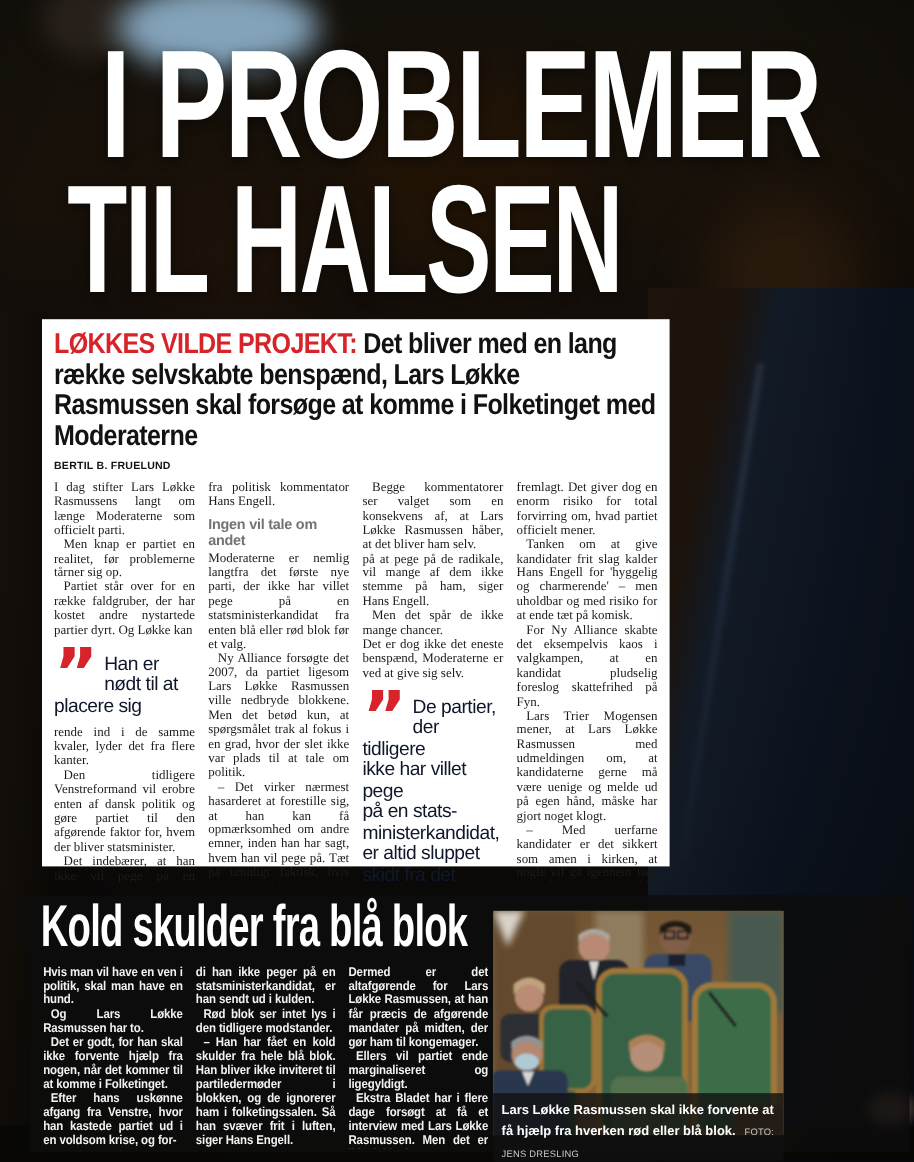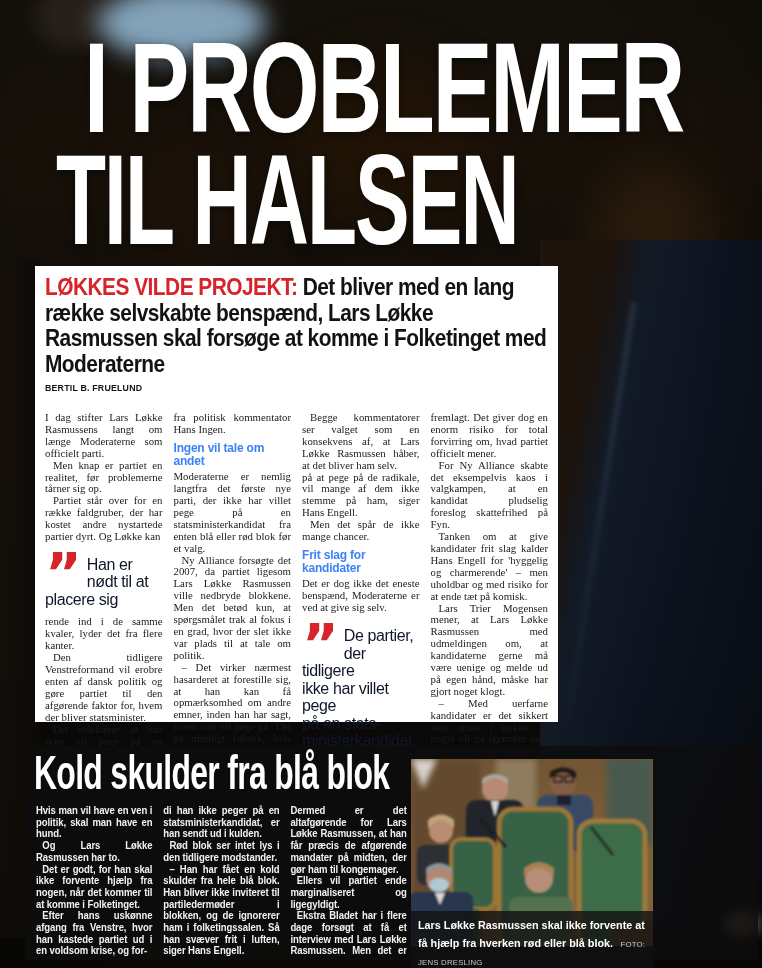--- a/index.html
+++ b/index.html
@@ -32,27 +32,27 @@
       letter-spacing:-3px;transform-origin:0 0;text-shadow:0 3px 12px rgba(0,0,0,.45);}
   .hl1{left:84px;top:24px;font-size:128px;transform:scaleX(.70);}
   .hl2{left:56px;top:136px;font-size:128px;transform:scaleX(.64);}
   
   .article-box{position:absolute;left:35px;top:266px;width:523px;height:456px;
     background:#ffffff;box-sizing:border-box;padding:8px 10px 24px 10px;}
   .deck-scale{width:578px;transform:scaleX(.87);transform-origin:0 0;}
   .deck{margin:0;font-weight:700;font-size:24px;line-height:25.5px;letter-spacing:-.6px;color:#121212;}
   .kicker{color:#d7232a;}
   .byline{margin-top:7px;font-size:8.8px;font-weight:700;color:#141414;letter-spacing:.2px;}
-  .cols{margin-top:19px;display:flex;gap:11px;height:334px;overflow:hidden;}
+  .cols{margin-top:8px;display:flex;gap:11px;height:334px;overflow:hidden;}
   .col{flex:1;min-width:0;}
   .bp{font-family:"Liberation Serif",serif;font-size:10.8px;line-height:11.9px;
       text-align:justify;color:#1b1b19;margin:0;overflow-wrap:break-word;hyphens:auto;}
   .bp.ind{text-indent:8px;}
   .subhead{font-weight:700;font-size:12px;line-height:1.1;letter-spacing:-.2px;
-      margin:6px 0 3px 0;color:#3b82f6;font-family:"Liberation Sans",sans-serif;}
+      margin:6px 0 3px 0;color:#737373;font-family:"Liberation Sans",sans-serif;}
   .pullquote{margin:13px 0 8px 0;}
   .qmark{float:left;font-family:"DejaVu Sans",sans-serif;font-weight:700;font-size:56px;
       line-height:30px;color:#d7232a;margin:2px 5px 0 0;}
   .qtext{font-weight:400;font-size:16px;line-height:17.5px;letter-spacing:-.4px;
       color:#0f172a;white-space:pre-line;font-family:"Liberation Sans",sans-serif;}
   
   .bottom-panel{position:absolute;left:25px;top:746px;width:733px;height:214px;
       background:rgba(13,13,13,.85);}
   .bh{position:absolute;left:34px;top:748px;font-size:49px;font-weight:700;line-height:1;
       color:#fff;white-space:nowrap;letter-spacing:-1px;transform:scaleX(.65);transform-origin:0 0;}
@@ -104,47 +104,46 @@
           <span class="qmark">”</span>
           <div class="qtext">Han er
 nødt til at
 placere sig</div>
         </div>
         <p class="bp">rende ind i de samme kvaler, lyder det fra flere kanter.</p>
         <p class="bp ind">Den tidligere Venstreformand vil erobre enten af dansk politik og gøre partiet til den afgørende faktor for, hvem der bliver statsminister.</p>
         <p class="bp ind">Det indebærer, at han ikke vil pege på en statsministerkandidat før et valg.</p>
       </div>
       <div class="col">
-        <p class="bp">fra politisk kommentator Hans Ingen.</p>
+        <p class="bp">fra politisk kommentator Hans Engell.</p>
         <h3 class="subhead">Ingen vil tale om andet</h3>
         <p class="bp">Moderaterne er nemlig langtfra det første nye parti, der ikke har villet pege på en statsministerkandidat fra enten blå eller rød blok før et valg.</p>
         <p class="bp ind">Ny Alliance forsøgte det 2007, da partiet ligesom Lars Løkke Rasmussen ville nedbryde blokkene. Men det betød kun, at spørgsmålet trak al fokus i en grad, hvor der slet ikke var plads til at tale om politik.</p>
         <p class="bp ind">– Det virker nærmest hasarderet at forestille sig, at han kan få opmærksomhed om andre emner, inden han har sagt, hvem han vil pege på. Tæt på umuligt faktisk, hvis man ser på historien, siger politisk kommentator Lars Trier Mogensen.</p>
       </div>
       <div class="col">
         <p class="bp ind">Begge kommentatorer ser valget som en konsekvens af, at Lars Løkke Rasmussen håber, at det bliver ham selv.</p>
         <p class="bp">på at pege på de radikale, vil mange af dem ikke stemme på ham, siger Hans Engell.</p>
         <p class="bp ind">Men det spår de ikke mange chancer.</p>
-        <h3 class="subhead">Frit slag for kandidater</h3>
         <p class="bp">Det er dog ikke det eneste benspænd, Moderaterne er ved at give sig selv.</p>
         <div class="pullquote">
           <span class="qmark">”</span>
           <div class="qtext">De partier,
 der tidligere
 ikke har villet pege
 på en stats-
 ministerkandidat,
 er altid sluppet
 skidt fra det</div>
         </div>
       </div>
       <div class="col">
         <p class="bp">fremlagt. Det giver dog en enorm risiko for total forvirring om, hvad partiet officielt mener.</p>
+        <p class="bp ind">Tanken om at give kandidater frit slag kalder Hans Engell for 'hyggelig og charmerende' – men uholdbar og med risiko for at ende tæt på komisk.</p>
         <p class="bp ind">For Ny Alliance skabte det eksempelvis kaos i valgkampen, at en kandidat pludselig foreslog skattefrihed på Fyn.</p>
-        <p class="bp ind">Tanken om at give kandidater frit slag kalder Hans Engell for 'hyggelig og charmerende' – men uholdbar og med risiko for at ende tæt på komisk.</p>
         <p class="bp ind">Lars Trier Mogensen mener, at Lars Løkke Rasmussen med udmeldingen om, at kandidaterne gerne må være uenige og melde ud på egen hånd, måske har gjort noget klogt.</p>
         <p class="bp ind">– Med uerfarne kandidater er det sikkert som amen i kirken, at nogle vil gå igennem isen og melde ting ud, der ikke hænger sammen.</p>
       </div>
     </div>
 </div>
 
 <div class="bottom-panel"></div>
 <div class="bh">Kold skulder fra blå blok</div>
 <div class="bcols">
     <div class="bcol">

